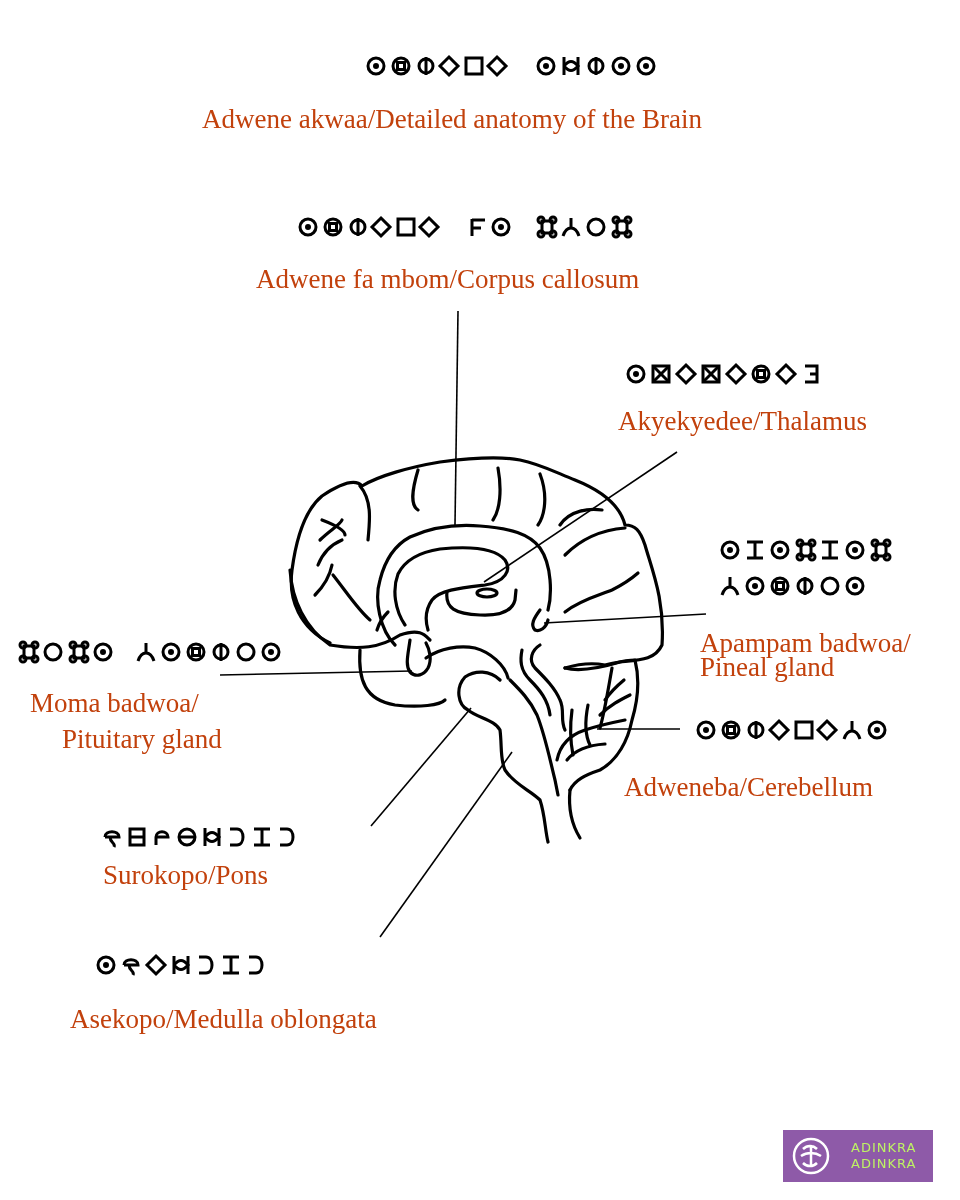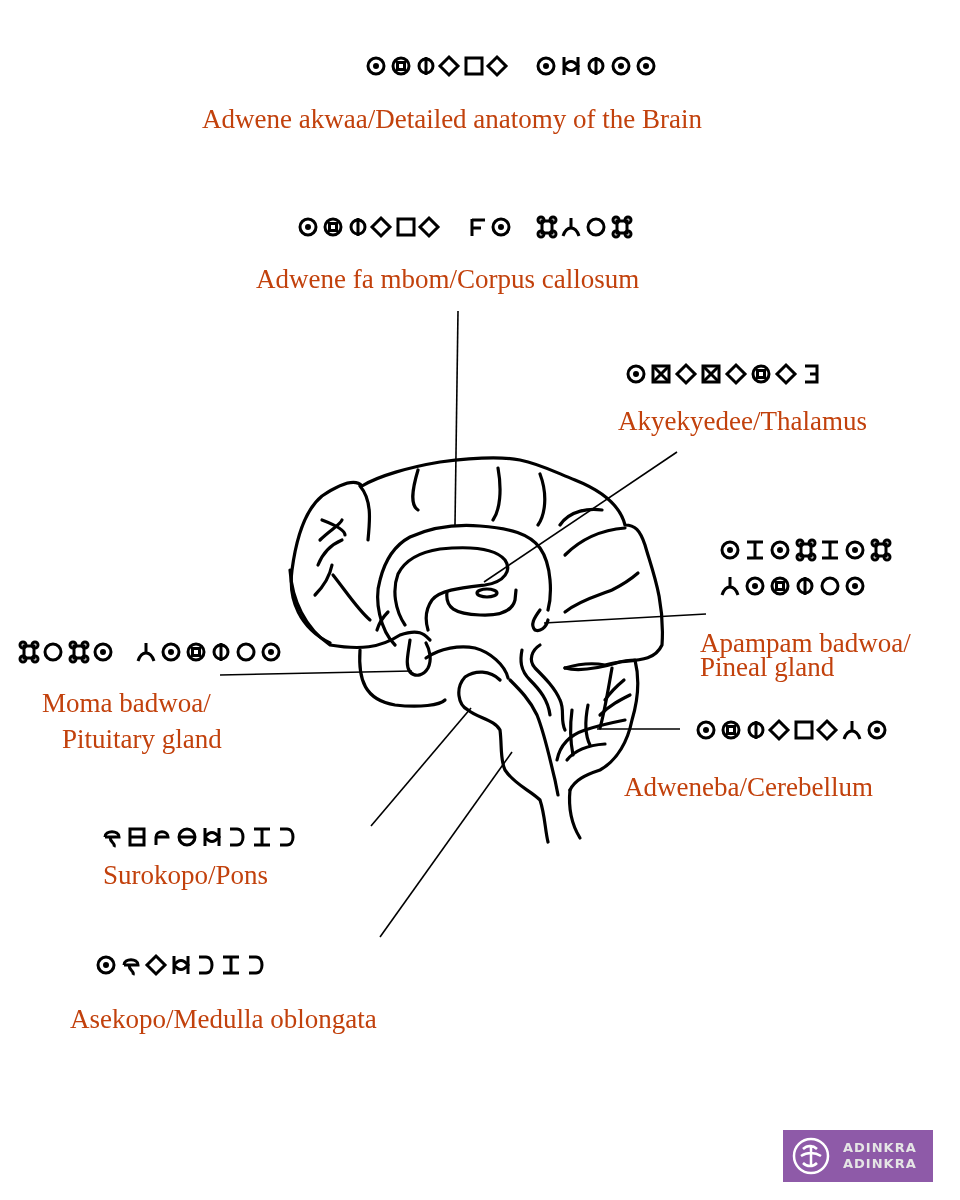--- a/index.html
+++ b/index.html
@@ -4,21 +4,21 @@
   <style>
     html, body { margin: 0; padding: 0; background: #ffffff; }
     body { width: 960px; height: 1200px; position: relative; overflow: hidden; font-family: "Liberation Serif", serif; color: #000; }
     .abs { position: absolute; white-space: nowrap; }
     .label { font-family: "Liberation Serif", serif; font-size: 27px; line-height: 34px; color: #c2410c; }
     .glyphs { position: absolute; }
     .glyphs svg { display: block; overflow: visible; }
     #diagram { position: absolute; left: 0; top: 0; }
     .logo { position: absolute; left: 783px; top: 1130px; width: 150px; height: 52px; background: #8e5aa8; display: flex; align-items: center; }
     .logo-mark { width: 40px; height: 40px; margin-left: 8px; }
-    .logo-text { margin-left: 12px; color: #e5e5e5; font-family: "DejaVu Sans", sans-serif; font-weight: bold; font-size: 13px; line-height: 16px; letter-spacing: 1px; }
+    .logo-text { margin-left: 20px; color: #bef264; font-family: "DejaVu Sans", sans-serif; font-weight: normal; font-size: 13px; line-height: 16px; letter-spacing: 1px; }
   </style>
 </head>
 <body>
 
 <svg id="diagram" width="960" height="1200" viewBox="0 0 960 1200">
   <g fill="none" stroke="#000" stroke-width="3.2" stroke-linecap="round" stroke-linejoin="round">
 
     <path d="M330,643 C300,628 288,600 292,570 C296,540 305,510 322,496 C340,484 355,478 362,486 C378,476 410,467 440,462 C470,458 500,456 520,460 C540,464 555,472 575,480 C600,490 620,505 625,525 C635,525 640,530 645,545 C652,570 665,600 662,645 C655,660 640,660 620,662 C600,668 580,672 565,668"></path>
 
     <path d="M290,570 C292,600 305,628 330,645 C360,650 380,648 400,635 C420,628 425,635 430,640"></path>
@@ -331,21 +331,21 @@
       </g>
     <g transform="translate(218,0)">
         <circle cx="10" cy="12" r="8"></circle>
       </g>
     <g transform="translate(243,0)">
         <circle cx="10" cy="12" r="8"></circle>
         <circle cx="10" cy="12" r="1.5" fill="#000"></circle>
       </g>
   </svg>
 </div>
-<div class="abs label" style="left:30px; top:686px;margin-left:12px;">Moma badwoa/</div>
+<div class="abs label" style="left:30px; top:686px;">Moma badwoa/</div>
 <div class="abs label" style="left:30px; top:722px;margin-left:32px;">Pituitary gland</div>
 
 <div class="glyphs" style="left:696px; top:718px;">
   <svg width="210" height="26" viewBox="0 0 210 26" fill="none" stroke="#000" stroke-width="3">
     <g transform="translate(0,0)">
         <circle cx="10" cy="12" r="8"></circle>
         <circle cx="10" cy="12" r="1.5" fill="#000"></circle>
       </g>
     <g transform="translate(25,0)">
         <circle cx="10" cy="12" r="8"></circle>

